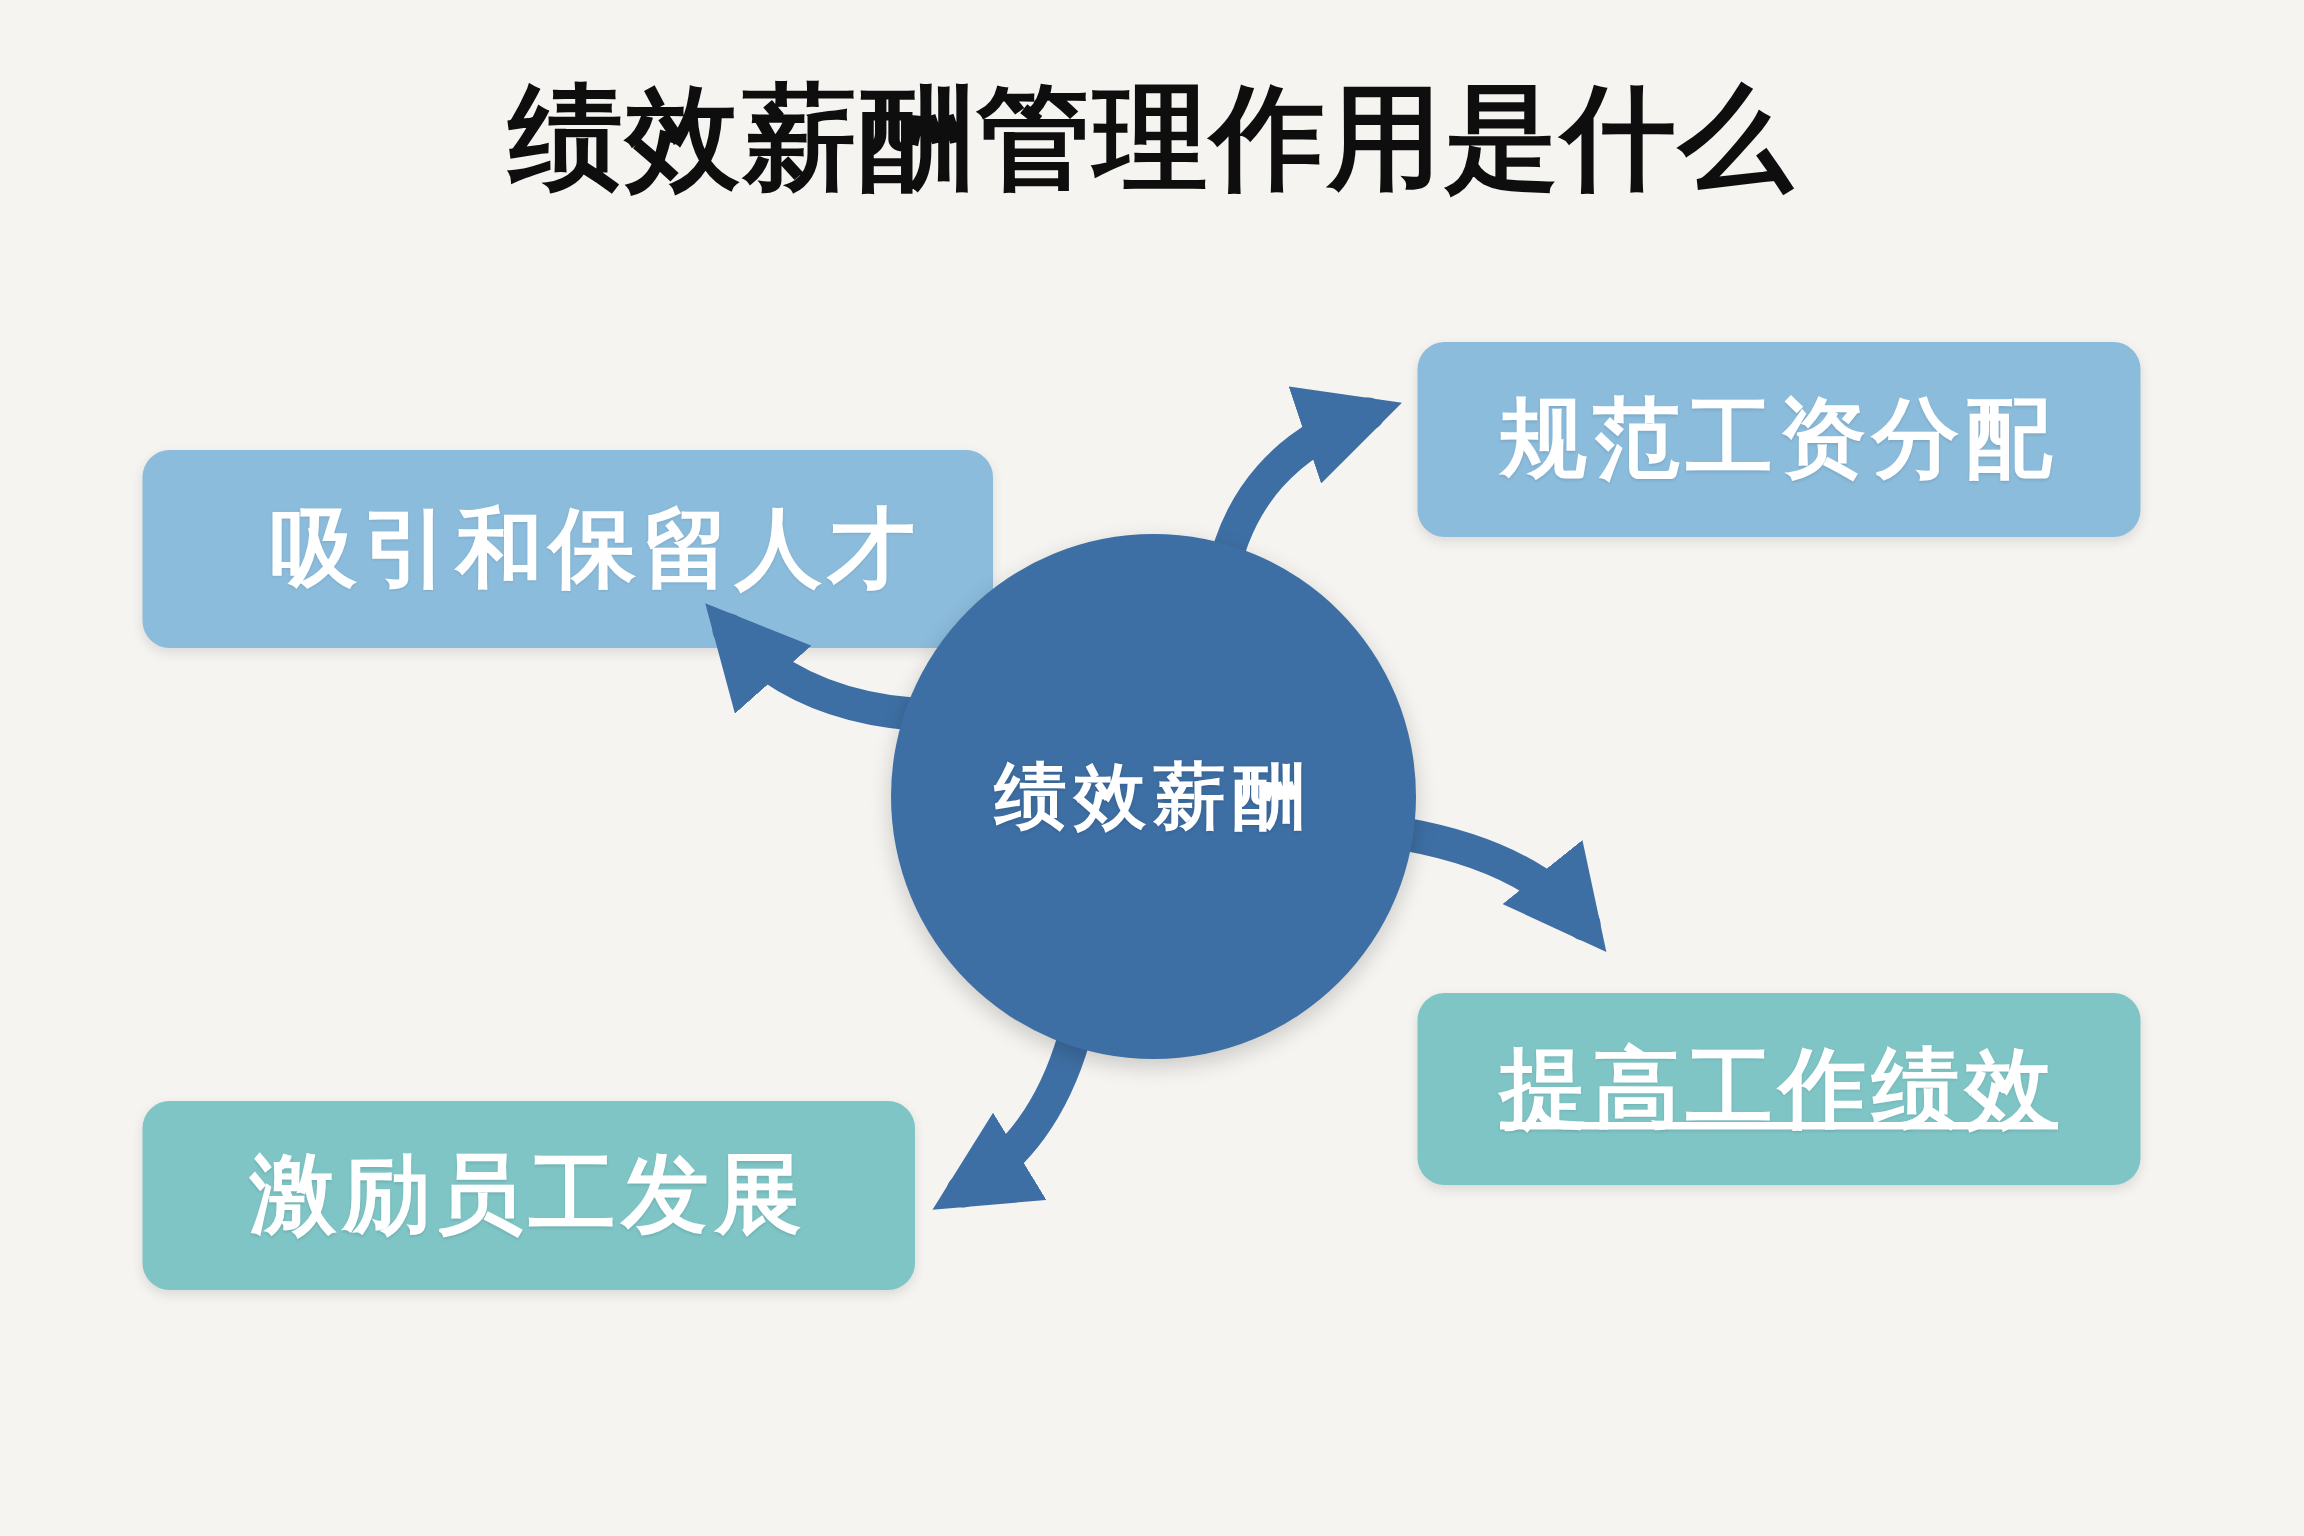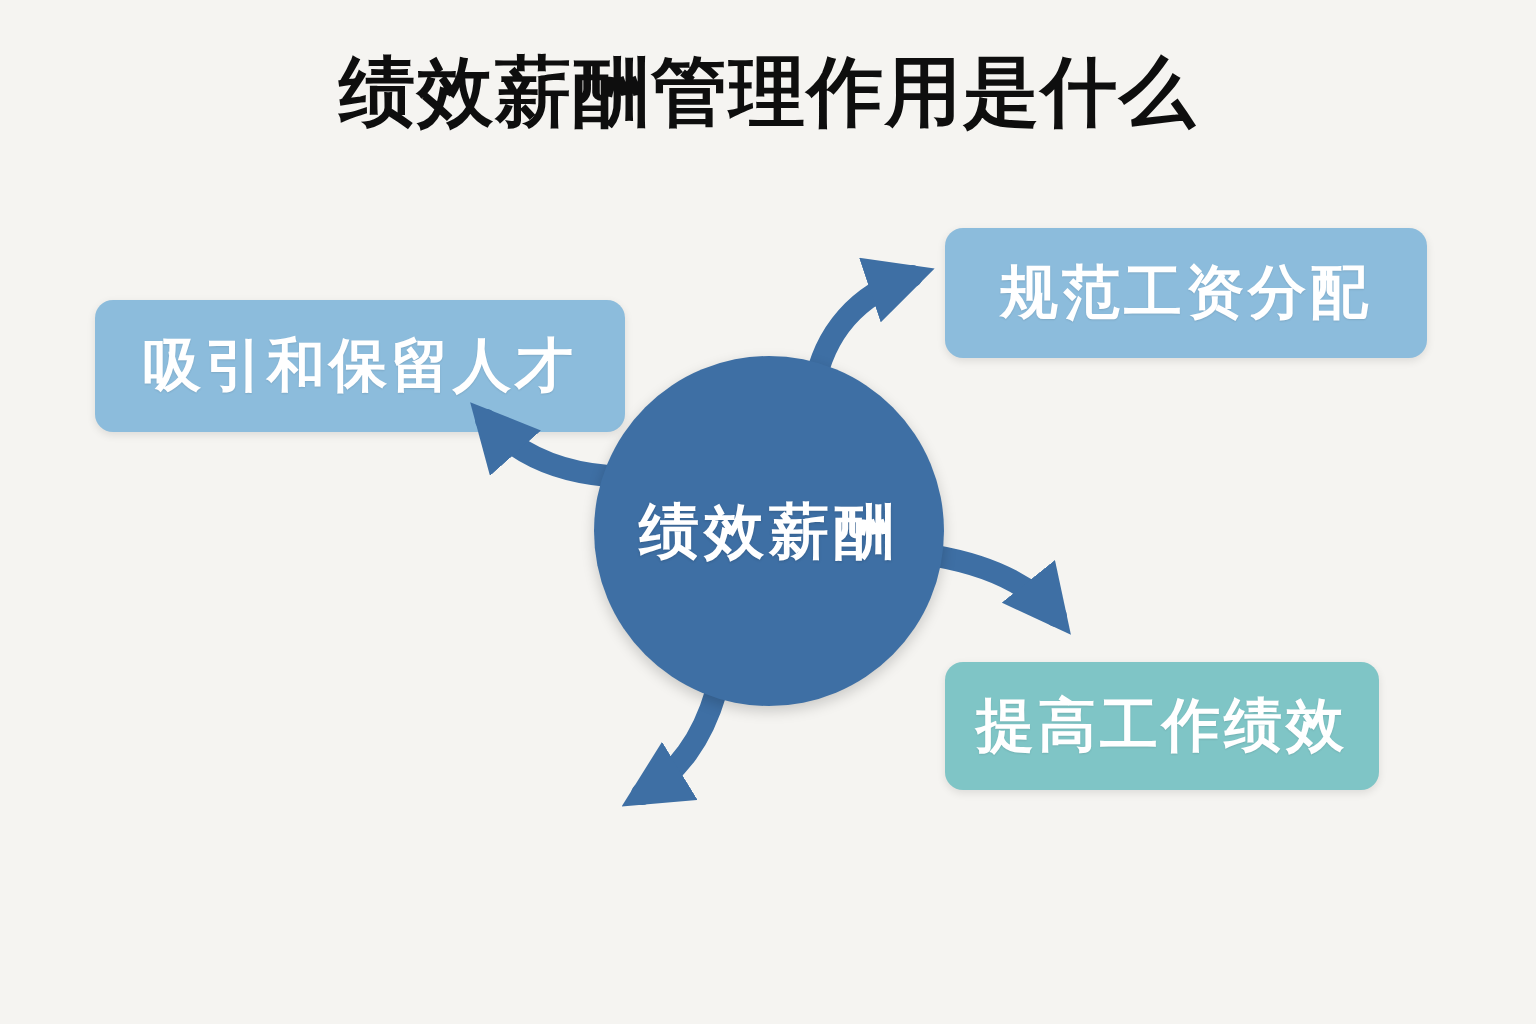--- a/index.html
+++ b/index.html
@@ -27,37 +27,37 @@
     border-radius:18px;
     color:#ffffff;
     font-weight:bold;
     font-size:58px;
     letter-spacing:4px;
     box-shadow:0 3px 8px rgba(0,0,0,0.10);
     text-shadow:0 1px 2px rgba(0,0,0,0.10);
   }
   .node.blue { background:#8cbcdc;margin-top:32px; }
   .node.teal { background:#7fc5c6; }
-  .node-top-left     { left:95px;  top:268px; width:530px; height:132px; }
+  .node-top-left     { left:95px;  top:268px; width:530px; height:132px;padding-left:37px; }
   .node-top-right    { left:945px; top:196px; width:482px; height:130px; }
   .node-bottom-left  { left:95px;  top:734px; width:515px; height:126px; }
-  .node-bottom-right { left:945px; top:662px; width:434px; height:128px; }
+  .node-bottom-right { left:945px; top:662px; width:482px; height:128px;text-decoration:underline; }
   .center-circle {
     position:absolute;
     left:594px; top:356px;
     width:350px; height:350px;
     border-radius:50%;
     background:#3e6fa4;
     display:flex;
     flex-direction:row;
     align-items:center;
     justify-content:center;
     color:#ffffff;
     font-weight:bold;
-    font-size:60px;
+    font-size:48px;
     letter-spacing:5px;
     line-height:1.35;
     box-shadow:0 5px 14px rgba(0,0,0,0.18);
     text-shadow:0 1px 3px rgba(0,0,0,0.15);
     z-index:2;
   }
   .arrows {
     position:absolute;
     left:0; top:0;
     width:1536px; height:1024px;
@@ -91,20 +91,23 @@
   </svg>
 
   <div class="node blue node-top-left">
     <span>吸引和保留人才</span>
   </div>
 
   <div class="node blue node-top-right">
     <span>规范工资分配</span>
   </div>
 
+  <div class="node teal node-bottom-left">
+    <span>激励员工发展</span>
+  </div>
 
   <div class="node teal node-bottom-right">
     <span>提高工作绩效</span>
   </div>
 
   <div class="center-circle">
     <span>绩效薪酬</span>
   </div>
 
 </div>

